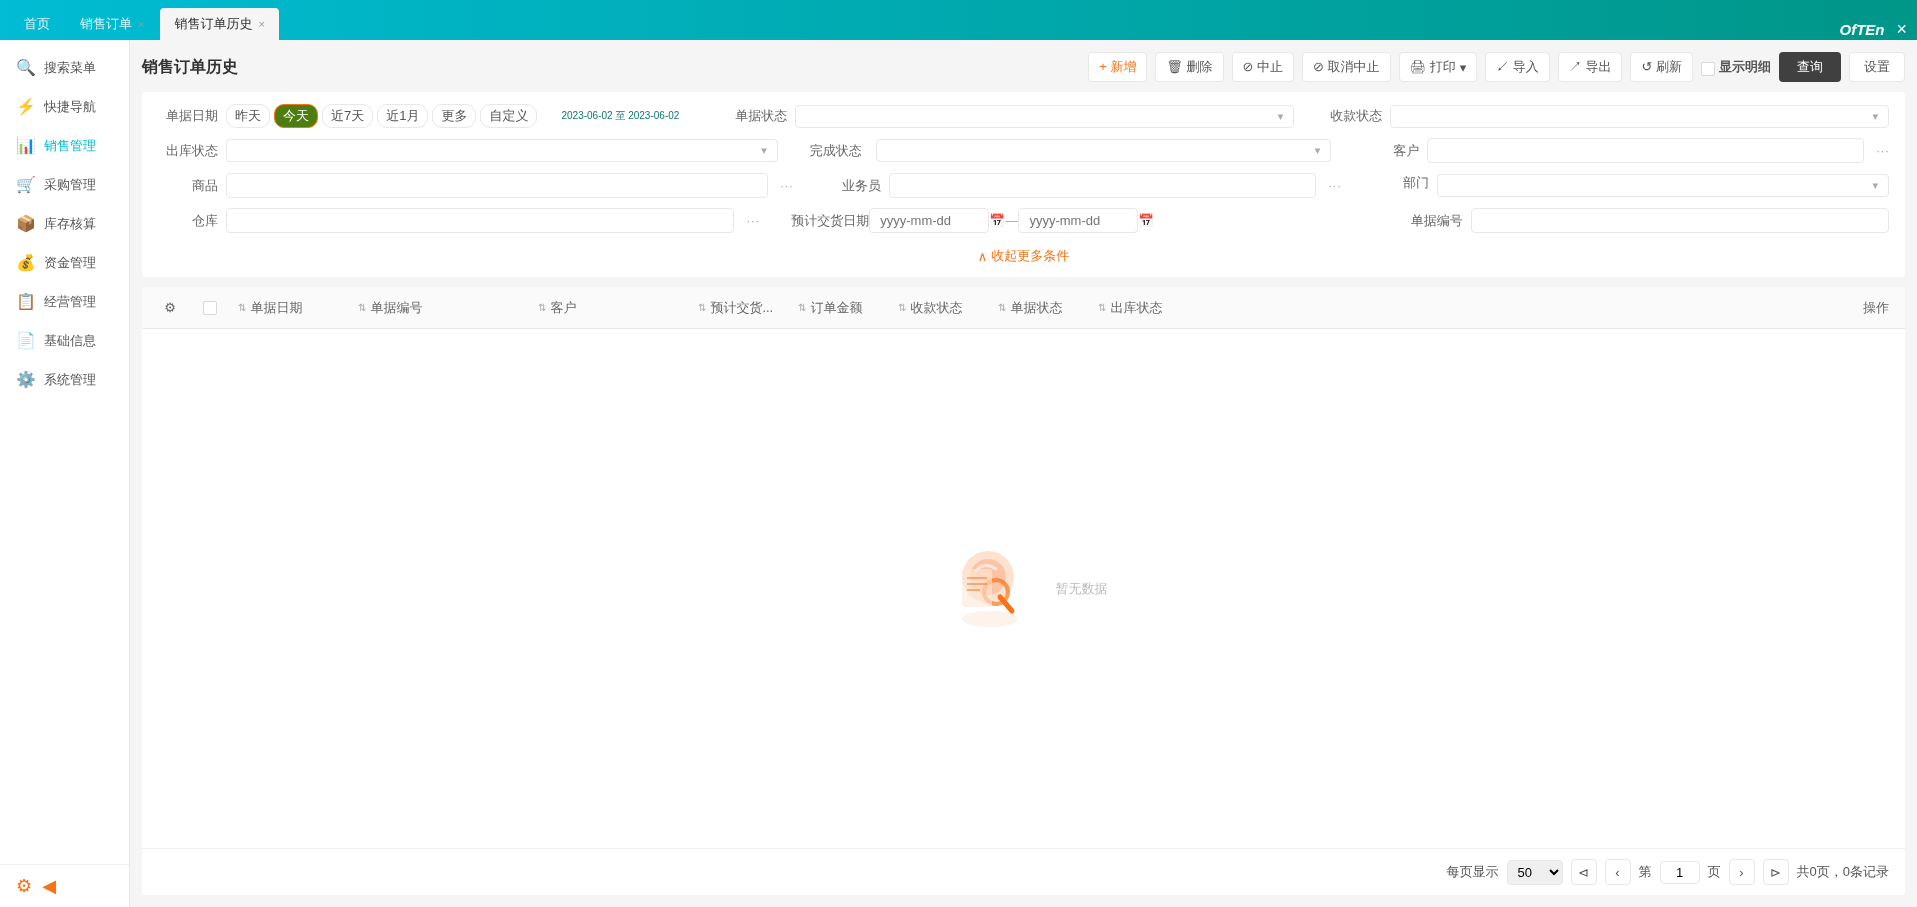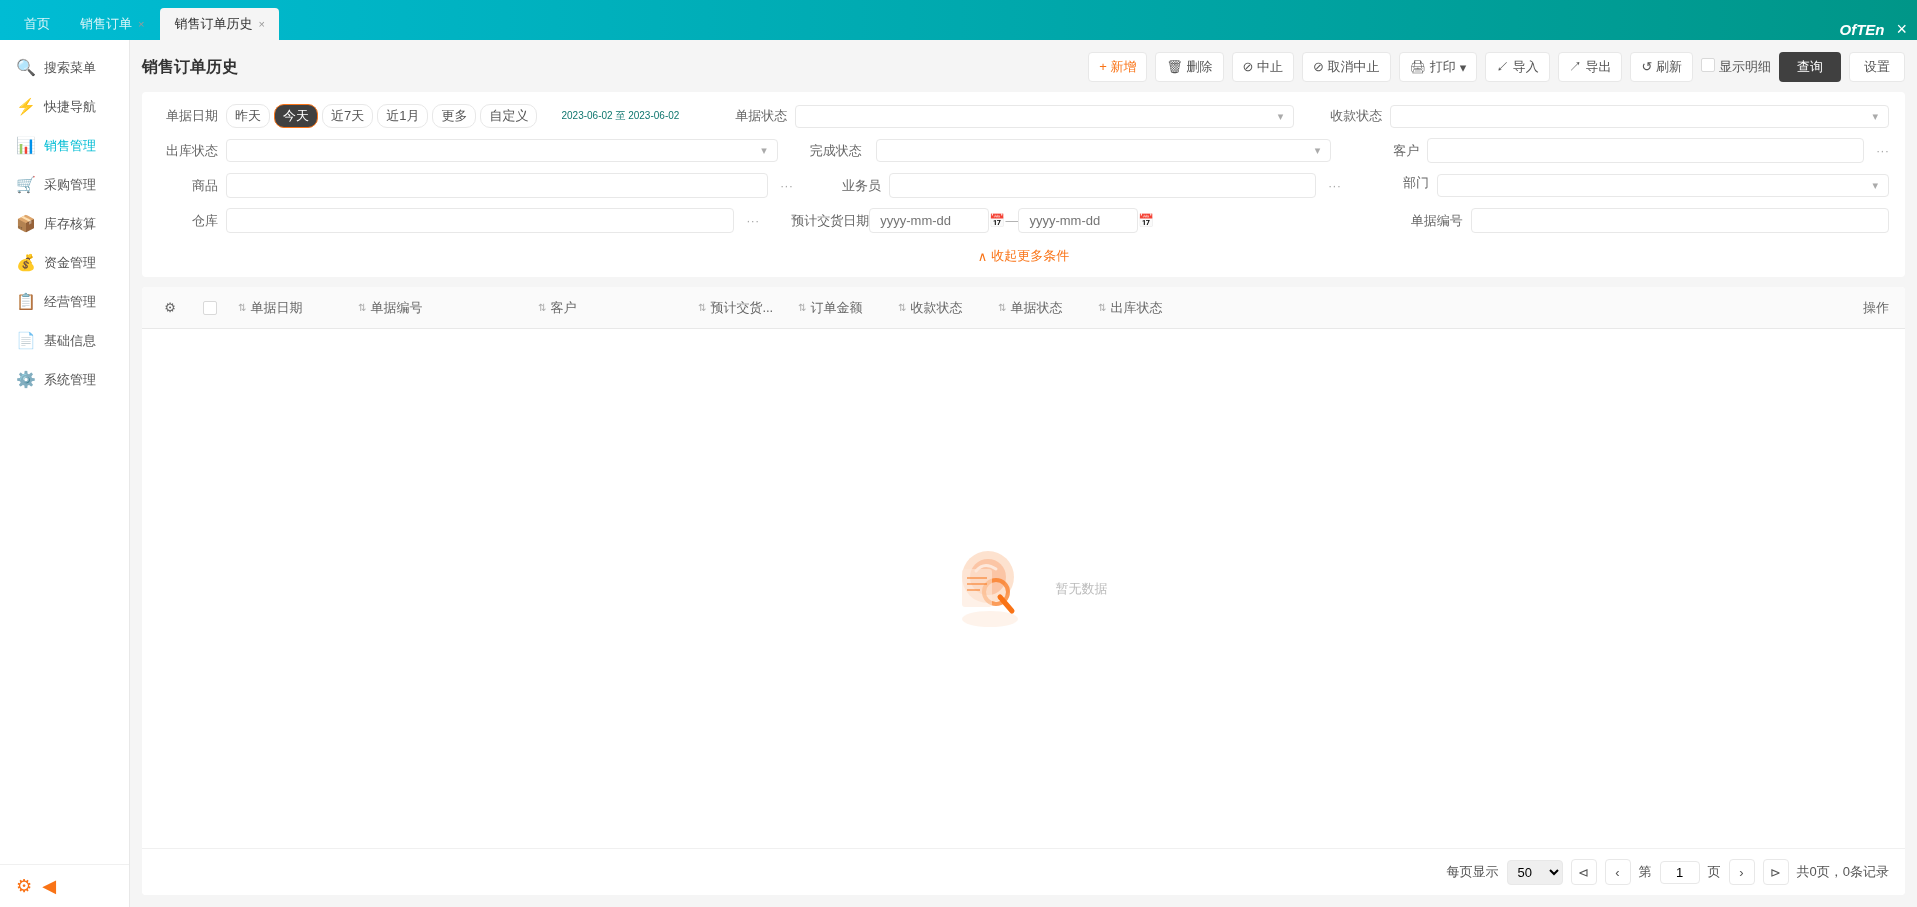--- a/index.html
+++ b/index.html
@@ -137,21 +137,21 @@
     .date-btn {
       padding: 2px 8px;
       border-radius: 10px;
       border: 1px solid #e8e8e8;
       cursor: pointer;
       font-size: 12px;
       color: #555;
       background: white;
     }
     .date-btn.active {
-      background: #404040;
+      background: #4d7c0f;
       color: white;
       border-color: #f97316;
     }
     .date-range { color: #0f766e; font-size: 10px; margin-left: 16px; }
     .filter-select {
       display: flex;
       align-items: center;
       border: 1px solid #e8e8e8;
       border-radius: 4px;
       padding: 4px 10px;
@@ -280,24 +280,25 @@
     .checkbox-display {
       width: 14px;
       height: 14px;
       border: 1px solid #d9d9d9;
       border-radius: 2px;
       background: white;
     }
 
     .display-dense-checkbox {
       display: flex;
-      align-items: flex-start;
+      align-items: flex-end;
       gap: 4px;
       color: #555;
       font-size: 12px;
+      font-weight: bold;
     }
   </style>
 </head>
 <body>
 
 <div class="topbar">
   <div class="topbar-tabs">
     <div class="tab">
       <span>首页</span>
     </div>

